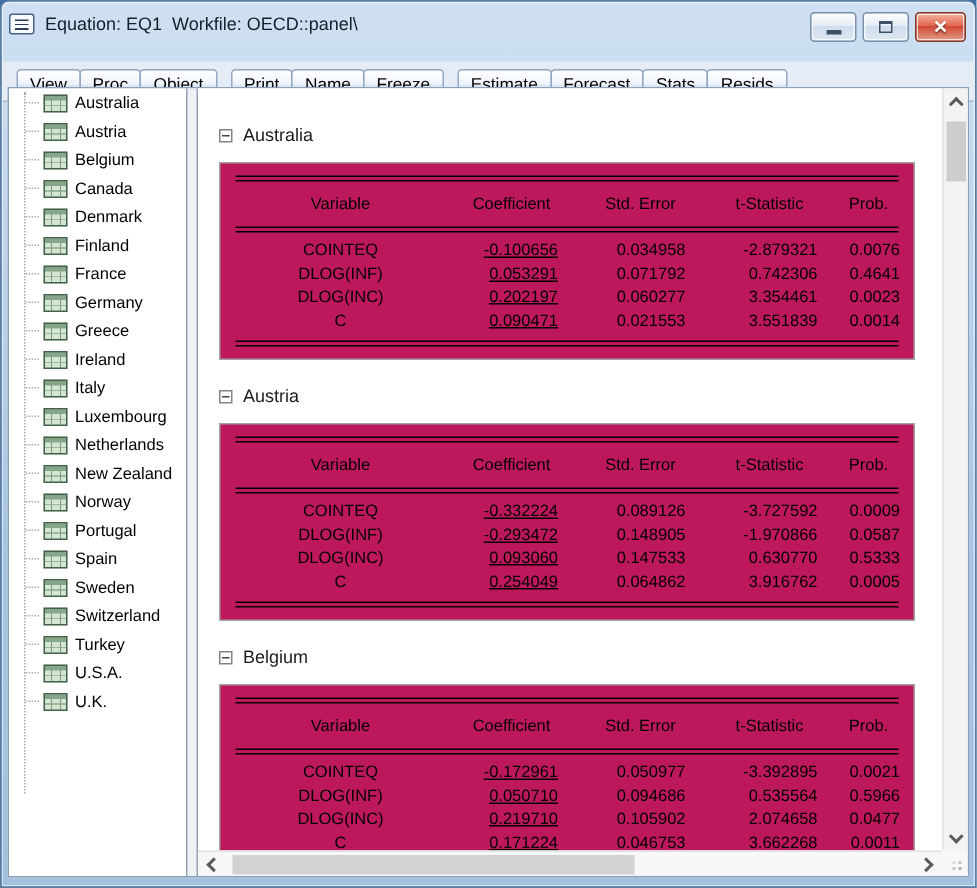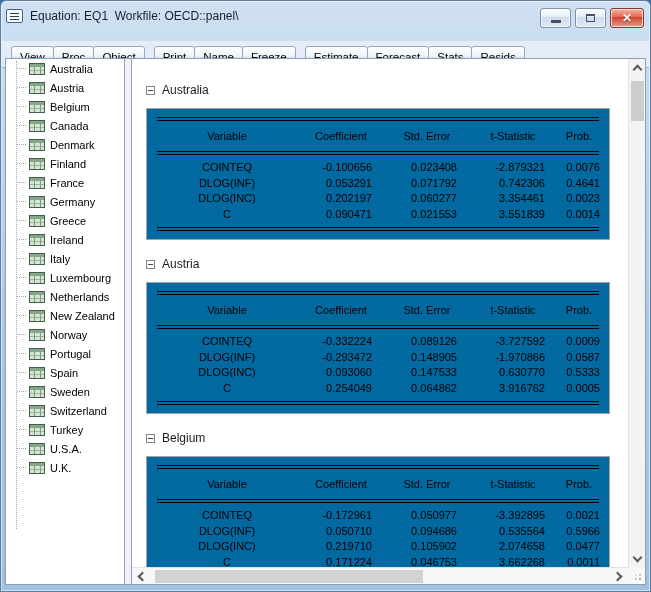--- a/index.html
+++ b/index.html
@@ -58,30 +58,30 @@
   .rightpane{ flex:1; display:flex; flex-direction:column; background:#fff; min-width:0; }
   .content-row{ flex:1; display:flex; min-height:0; }
   .spool{ flex:1; overflow:hidden; padding:24px 0 0 14px; background:#fff; }
 
   .section{ margin-bottom:17px; }
   .sechead{ display:flex; align-items:center; margin-bottom:11px; }
   .collapse{ width:9px; height:9px; border:1px solid #848484; background:#fff; position:relative; margin-right:7px; cursor:pointer; flex:none; }
   .collapse::after{ content:""; position:absolute; left:1px; right:1px; top:3px; height:1px; background:#444; }
   .sectitle{ font-size:12px; color:#1c1c1c; }
 
-  .tblbox{ width:464px; border:1px solid #a3a3a3; background:#0369a1; padding:8px 10px; }
+  .tblbox{ width:464px; border:1px solid #a3a3a3; background:#be185d; padding:8px 10px; }
   .rule{ height:4px; border-top:1px solid #000; border-bottom:1px solid #000; }
   table.ctbl{ border-collapse:collapse; table-layout:fixed; width:100%; }
   .ctbl col.c0{width:140px}.ctbl col.c1{width:88px}.ctbl col.c2{width:84px}.ctbl col.c3{width:88px}.ctbl col.c4{width:44px}
   .ctbl th{ font-size:11px; font-weight:normal; color:#000; text-align:center; height:30px; }
   .ctbl.body{ margin:5px 0; }
   .ctbl td{ font-size:11px; color:#000; line-height:15.5px; white-space:nowrap; }
   .ctbl td.var{ text-align:center; }
   .ctbl td.num{ text-align:right; }
-  .ctbl td.num.pr13{ padding-right:13px; } .ctbl td.num.pr12{ padding-right:12px; } .ctbl td.num.pr0{ padding-right:1px; }
+  .ctbl td.num.pr13{ padding-right:13px;text-decoration:underline; } .ctbl td.num.pr12{ padding-right:12px; } .ctbl td.num.pr0{ padding-right:1px; }
 
   
   .vscroll{ width:17px; background:#f3f3f3; border-left:1px solid #e2e2e2; display:flex; flex-direction:column; align-items:center; flex:none; }
   .hscrollrow{ height:17px; display:flex; flex:none; }
   .hscroll{ flex:1; background:#f7f7f7; border-top:1px solid #e2e2e2; display:flex; align-items:center; }
   .corner{ width:17px; background:#f7f7f7; position:relative; }
   .corner::after{ content:""; position:absolute; right:4px; bottom:4px; width:2px; height:2px; background:#b2b2b2;
      box-shadow:-4px 0 0 #c6c6c6, 0 -4px 0 #c6c6c6, -4px -4px 0 #dedede; }
   .chev{ width:7px; height:7px; border-left:2px solid #5a5a5a; border-top:2px solid #5a5a5a; flex:none; }
   .chev.up{ transform:rotate(45deg); margin-top:7px; }
@@ -287,21 +287,21 @@
                     <col class="c0">
                     <col class="c1">
                     <col class="c2">
                     <col class="c3">
                     <col class="c4">
                   </colgroup>
                   <tbody>
                     <tr>
                       <td class="var">COINTEQ</td>
                       <td class="num pr13">-0.100656</td>
-                      <td class="num pr12">0.023408</td>
+                      <td class="num pr12">0.034958</td>
                       <td class="num pr12">-2.879321</td>
                       <td class="num pr0">0.0076</td>
                     </tr>
                     <tr>
                       <td class="var">DLOG(INF)</td>
                       <td class="num pr13">0.053291</td>
                       <td class="num pr12">0.071792</td>
                       <td class="num pr12">0.742306</td>
                       <td class="num pr0">0.4641</td>
                     </tr>

